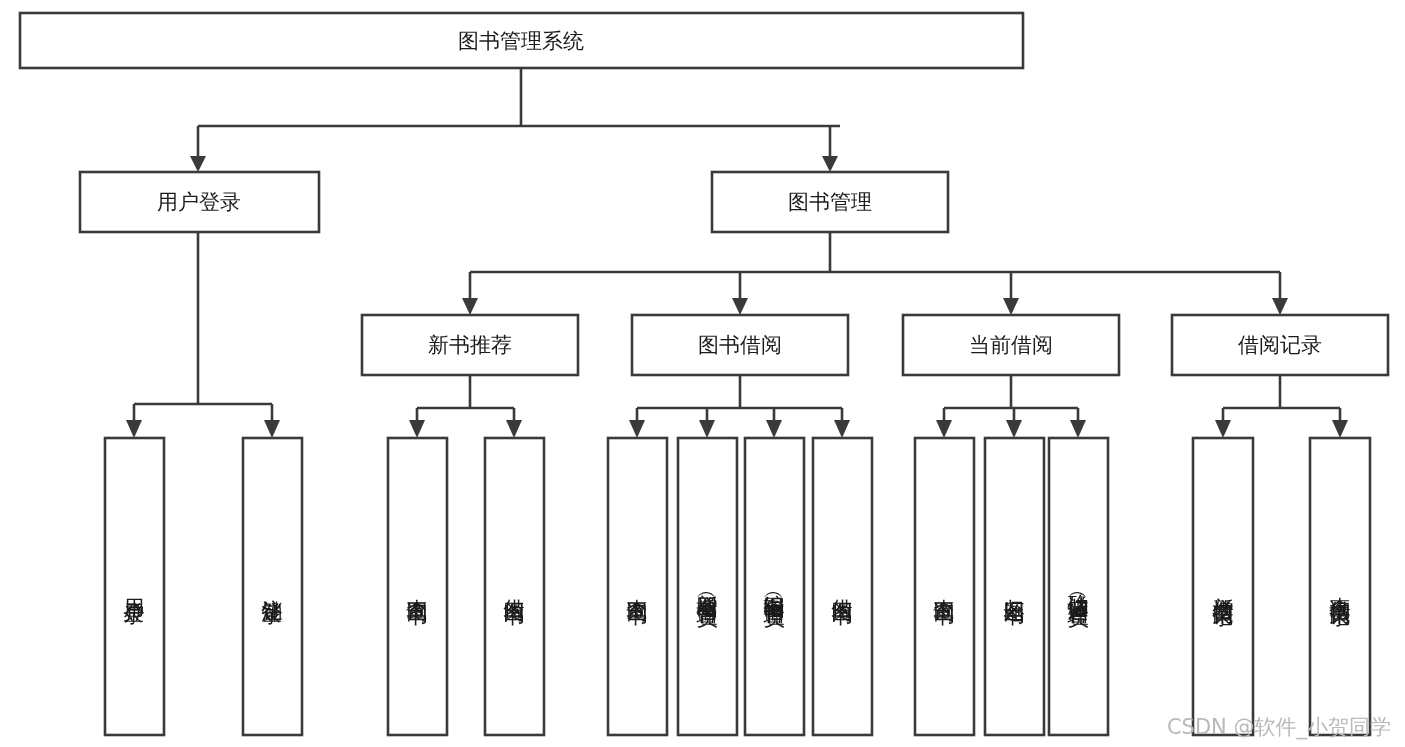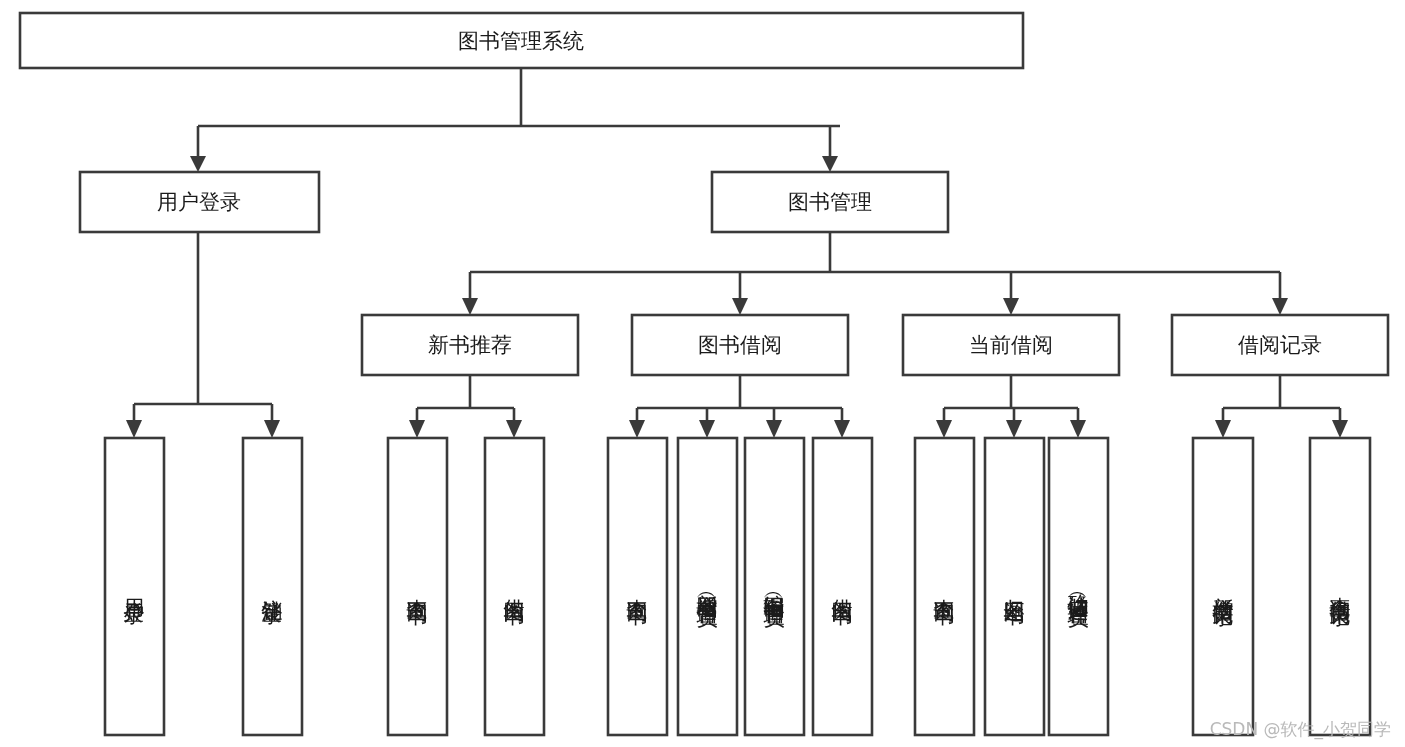--- a/index.html
+++ b/index.html
@@ -48,21 +48,21 @@
     writing-mode: vertical-rl;
     text-orientation: upright;
     text-anchor: middle;
     letter-spacing: 2px;
   }
   .watermark {
     position: absolute;
     right: 14px;
     bottom: 6px;
     font-family: "DejaVu Sans", "Liberation Sans", sans-serif;
-    font-size: 17px;
+    font-size: 21px;
     color: #b9b9b9;
     white-space: nowrap;
     pointer-events: none;
   }
 </style>
 </head>
 <body>
 
 <svg id="diagram" viewBox="0 0 1405 747" xmlns="http://www.w3.org/2000/svg">
 

